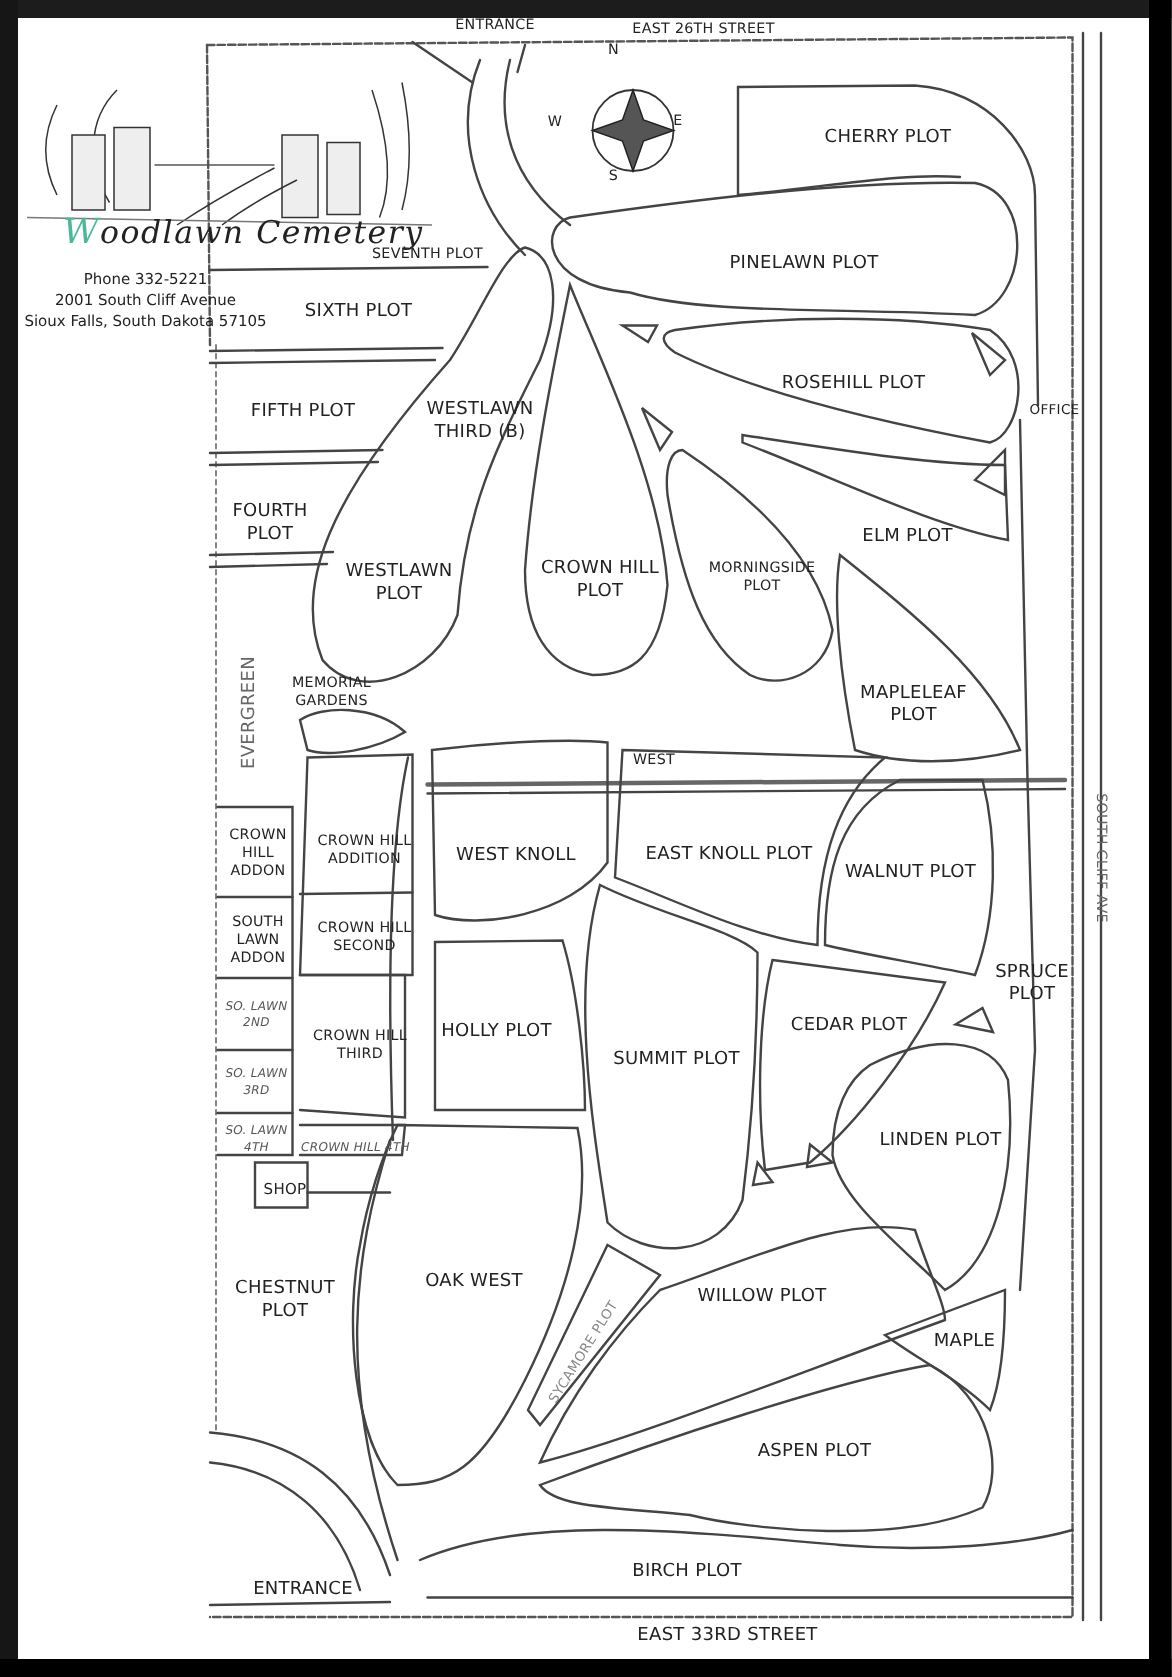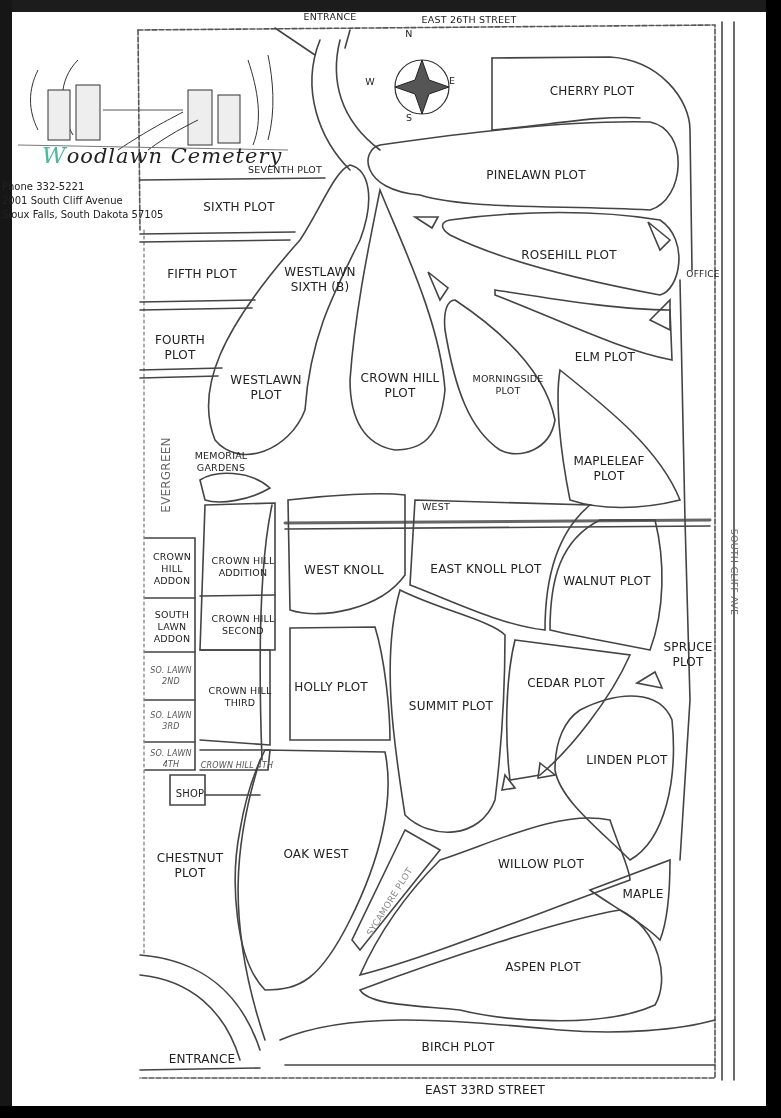--- a/index.html
+++ b/index.html
@@ -12,21 +12,21 @@
   svg.mapsvg{position:absolute;left:0;top:0;}
   .lbl{position:absolute;color:#222;font-size:12px;line-height:15px;text-align:center;white-space:nowrap;transform:translate(-50%,-50%);letter-spacing:0.2px;}
   .lbl.sm{font-size:9.5px;line-height:12px;}
   .lbl.xs{font-size:8px;line-height:11px;color:#555;font-style:italic;}
   .lbl.grey{color:#666;}
   .lbl.vert{transform:translate(-50%,-50%) rotate(-90deg);}
   .lbl.vert90{transform:translate(-50%,-50%) rotate(90deg);font-size:9.5px;}
   .lbl.diag{transform:translate(-50%,-50%) rotate(-58deg);font-size:9px;color:#888;}
   .title{position:absolute;left:42px;top:142px;font-family:"DejaVu Serif","Liberation Serif",serif;font-style:italic;font-size:21px;color:#222;letter-spacing:1px;}
   .title .W{color:#4cb89a;font-size:23px;}
-  .contact{position:absolute;left:2px;top:180px;width:190px;font-size:10px;line-height:14px;color:#222;}
+  .contact{position:absolute;left:2px;top:180px;width:190px;text-align:center;font-size:10px;line-height:14px;color:#222;}
 </style>
 </head>
 <body>
 
 <div class="frame-top"></div>
 <div class="frame-left"></div>
 <div class="frame-right"></div>
 <div class="frame-bottom"></div>
 
 <div class="paper">
@@ -183,21 +183,21 @@
 <div class="lbl" style="left:202px;top:274px">FIFTH PLOT</div>
 <div class="lbl" style="left:180px;top:348px">
     <div>FOURTH</div>
     <div>PLOT</div>
   </div>
 <div class="lbl" style="left:592px;top:91px">CHERRY PLOT</div>
 <div class="lbl" style="left:536px;top:175px">PINELAWN PLOT</div>
 <div class="lbl" style="left:569px;top:255px">ROSEHILL PLOT</div>
 <div class="lbl" style="left:320px;top:280px">
     <div>WESTLAWN</div>
-    <div>SIXTH (B)</div>
+    <div>THIRD (B)</div>
   </div>
 <div class="lbl" style="left:266px;top:388px">
     <div>WESTLAWN</div>
     <div>PLOT</div>
   </div>
 <div class="lbl" style="left:400px;top:386px">
     <div>CROWN HILL</div>
     <div>PLOT</div>
   </div>
 <div class="lbl sm" style="left:508px;top:385px">
@@ -258,16 +258,16 @@
     <div>SPRUCE</div>
     <div>PLOT</div>
   </div>
 <div class="lbl" style="left:627px;top:760px">LINDEN PLOT</div>
 <div class="lbl" style="left:190px;top:866px">
     <div>CHESTNUT</div>
     <div>PLOT</div>
   </div>
 <div class="lbl" style="left:316px;top:854px">OAK WEST</div>
 <div class="lbl diag" style="left:390px;top:902px">SYCAMORE PLOT</div>
-<div class="lbl" style="left:541px;top:864px">WILLOW PLOT</div>
+<div class="lbl" style="left:508px;top:864px">WILLOW PLOT</div>
 <div class="lbl" style="left:643px;top:894px">MAPLE</div>
 <div class="lbl" style="left:543px;top:967px">ASPEN PLOT</div>
 <div class="lbl" style="left:458px;top:1047px">BIRCH PLOT</div>
 
 </body></html>

